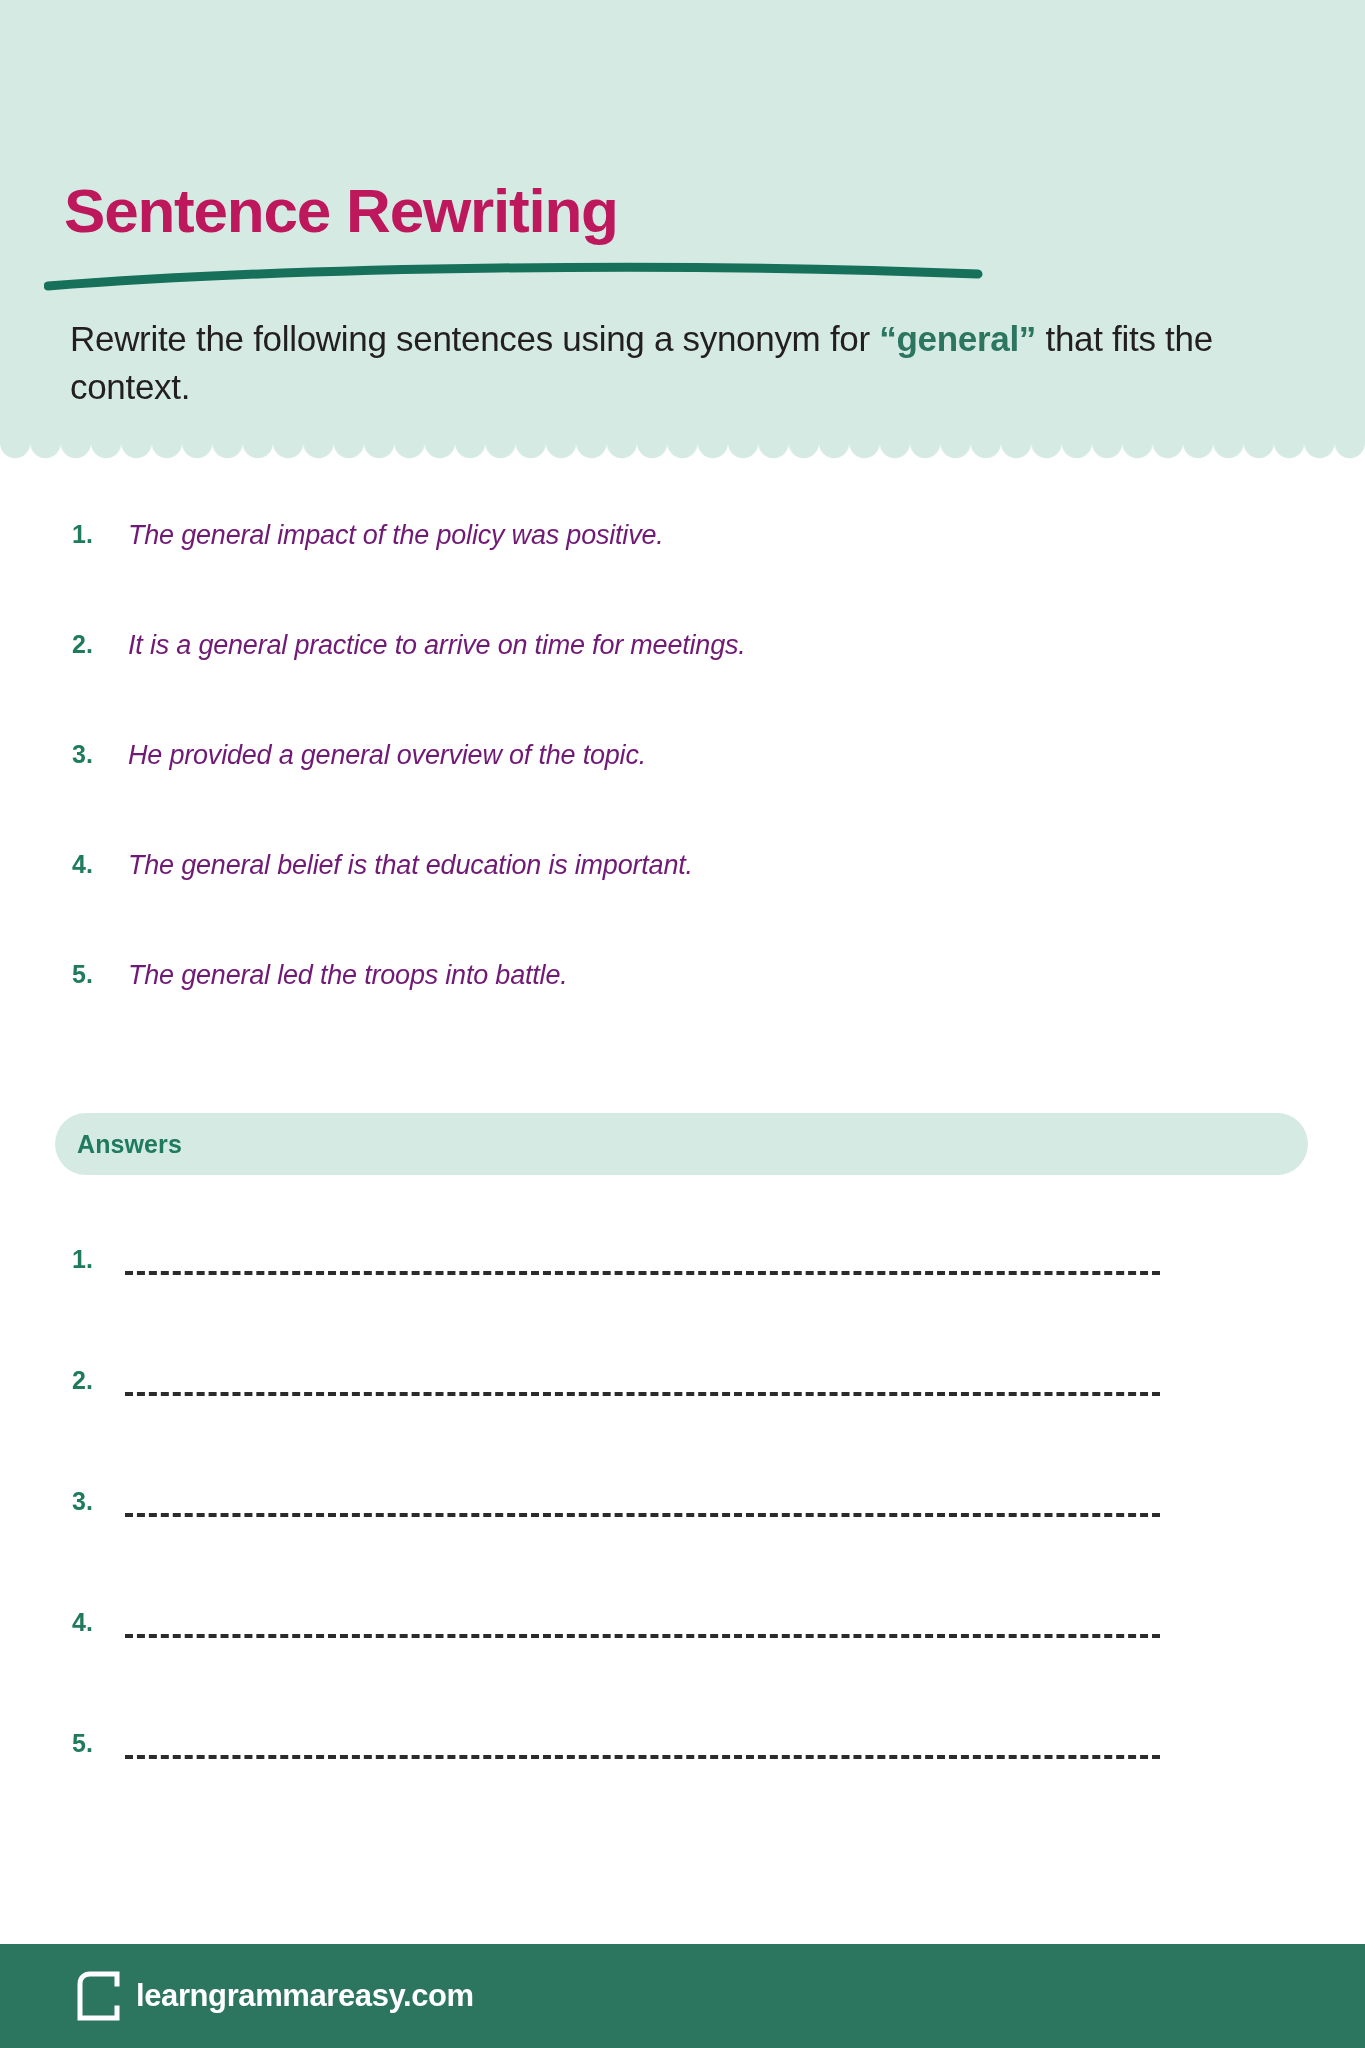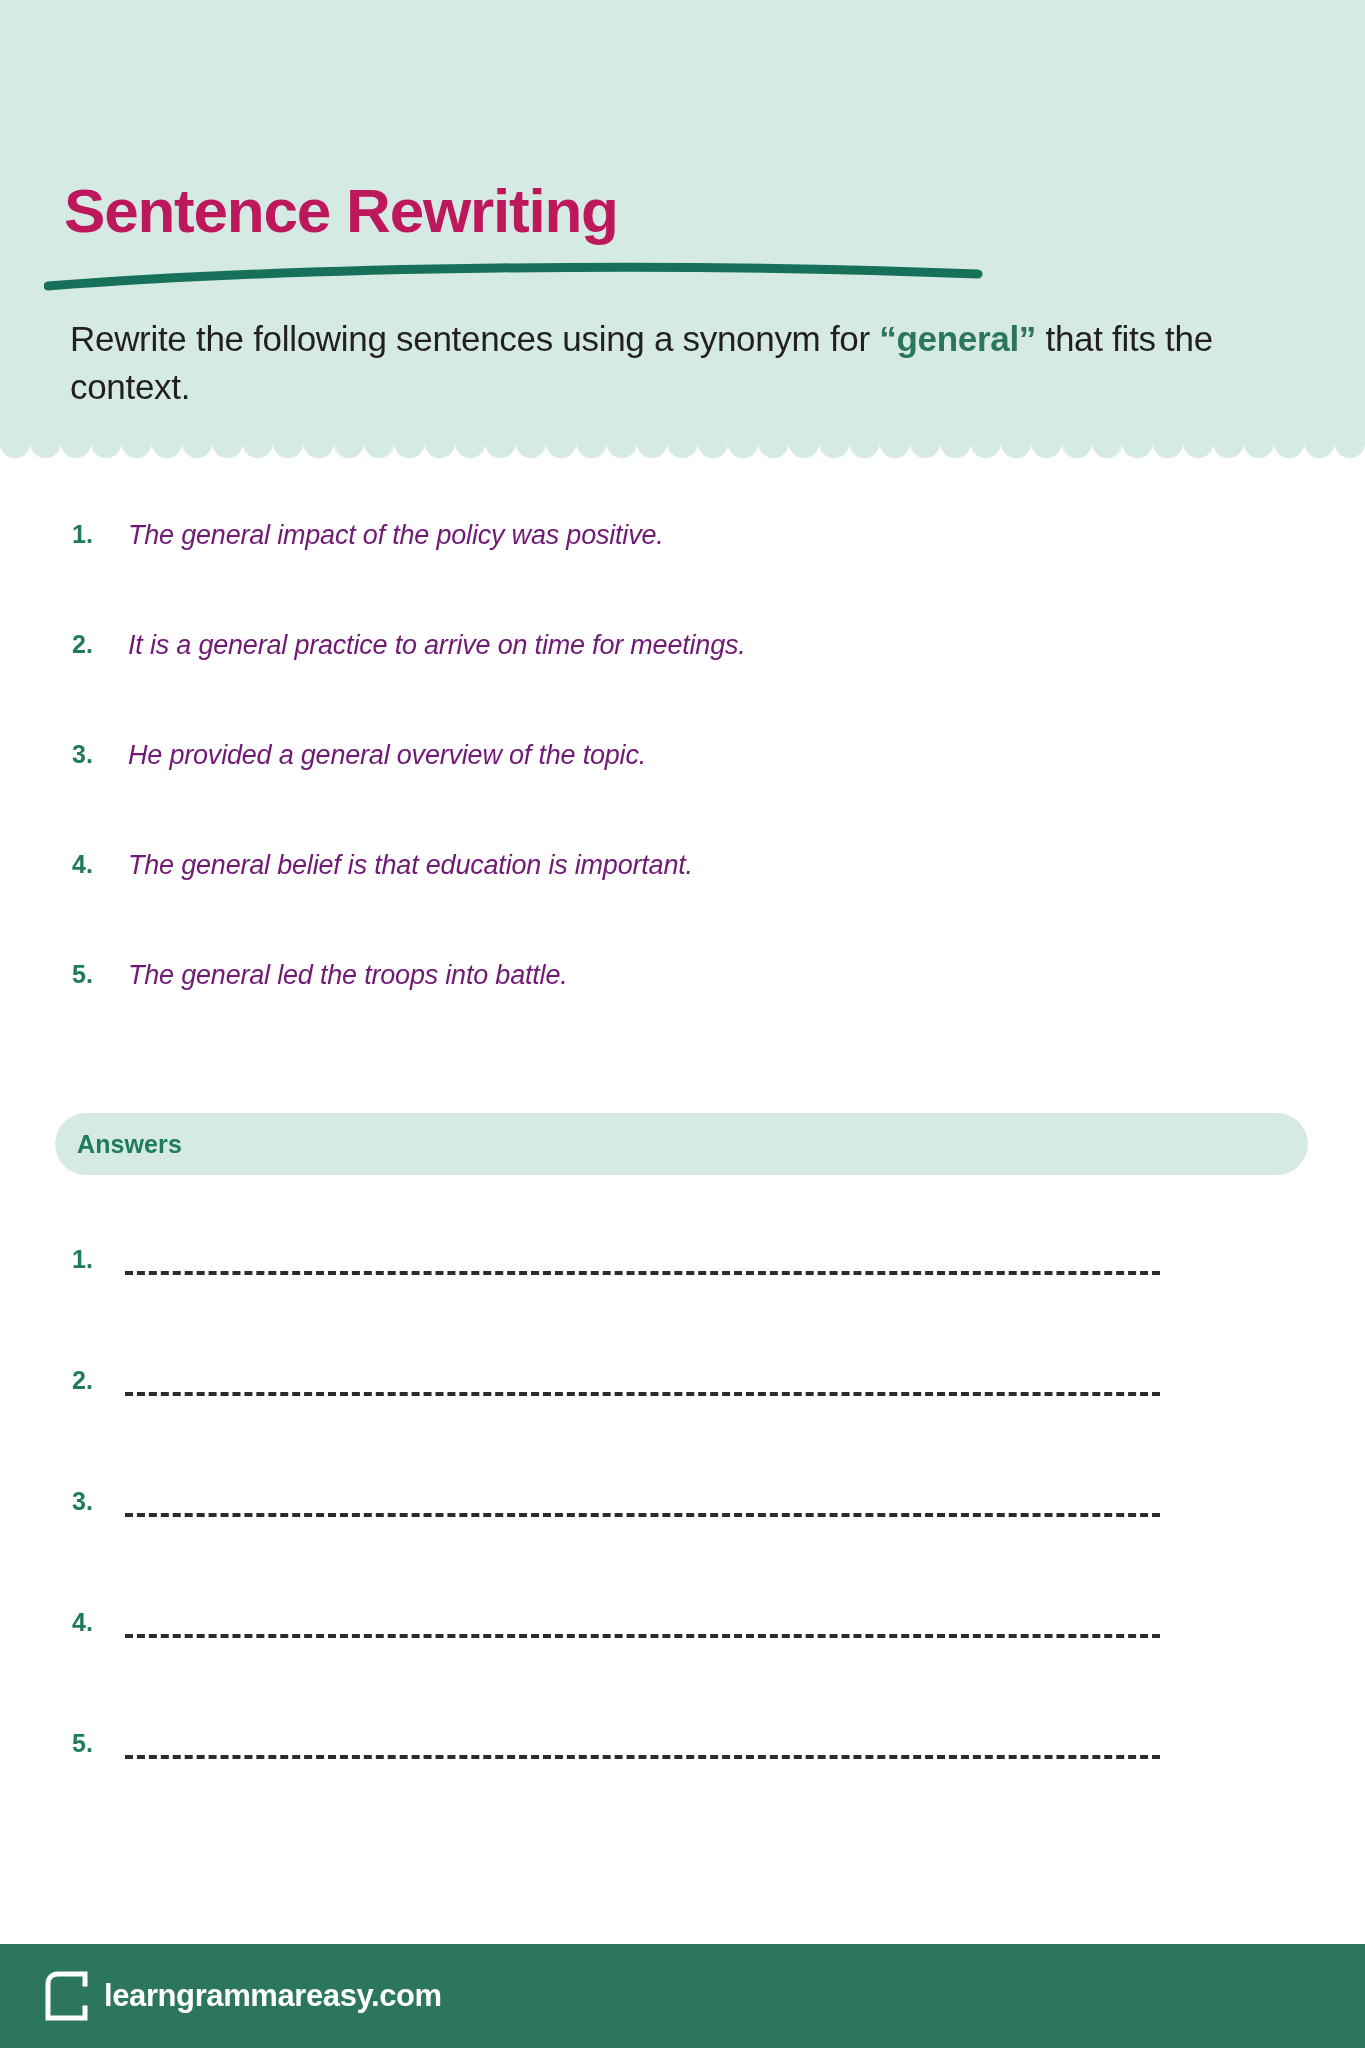--- a/index.html
+++ b/index.html
@@ -178,20 +178,21 @@
   
   #footer {
     position:absolute;
     left:0;
     bottom:0;
     width:1365px;
     height:104px;
     background:#2c755e;
     display:flex;
     align-items:center;
+    padding-left:32px;
   }
   #footer-logo-icon {
     margin-left:44px;
     width:44px;
     height:52px;
     flex:none;
   }
   #footer-text {
     margin-left:16px;
     font-size:31px;

